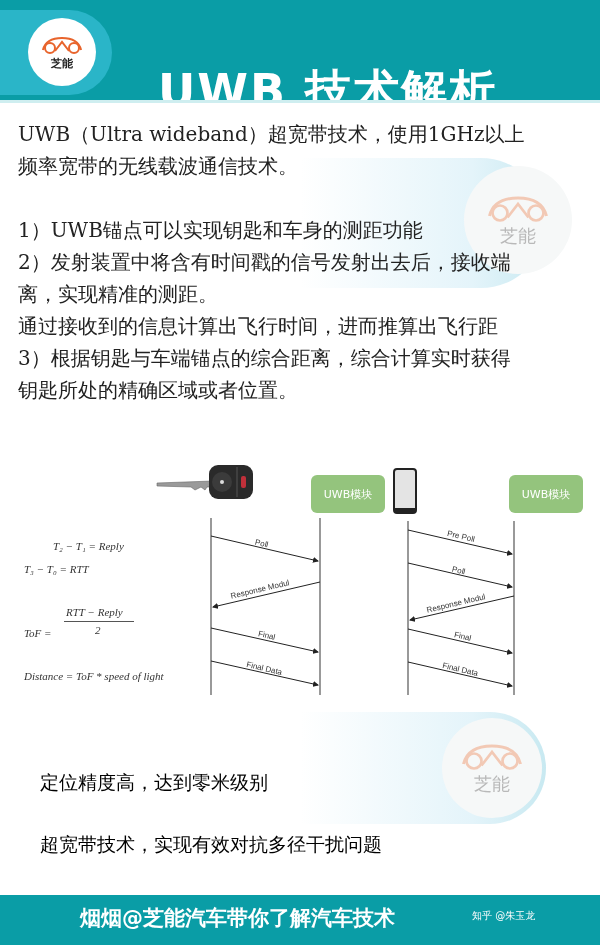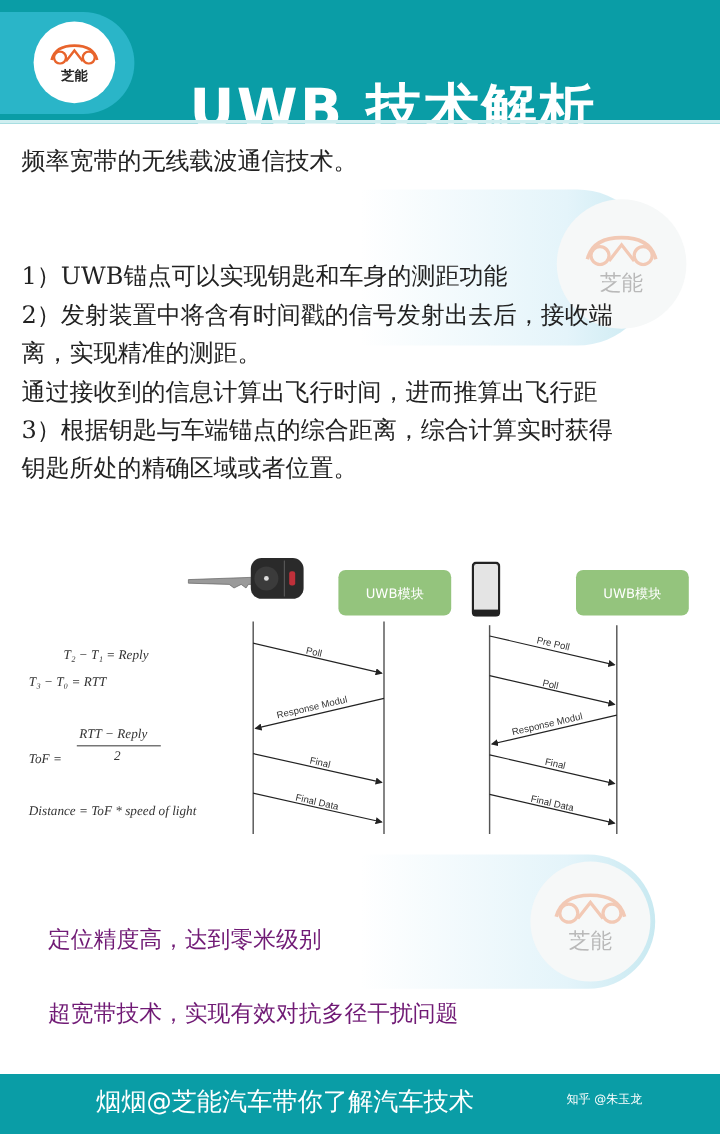--- a/index.html
+++ b/index.html
@@ -22,28 +22,28 @@
                       align-items: center; justify-content: center; }
   .wm-car { width: 66px; height: 30px; opacity: 0.55; }
   .wm-text { font-size: 18px; color: #b9b9b9; margin-top: 2px; }
 
   .body-text { position: absolute; left: 18px; font-family: "DejaVu Serif", serif; font-size: 20px; color: #222;
                line-height: 32px; }
   .p { white-space: nowrap; }
 
   .diagram { position: absolute; left: 0; top: 455px; width: 600px; height: 250px; }
   .formula { position: absolute; font-family: "Liberation Serif", serif; font-style: italic; font-size: 11px; color: #333; }
-  .uwb-box { position: absolute; width: 94px; height: 38px; background: #94c47d; border-radius: 6px; color: #fff;
-             font-size: 11px; display: flex; align-items: center; justify-content: center; }
+  .uwb-box { position: absolute; width: 74px; height: 38px; background: #94c47d; border-radius: 6px; color: #fff;
+             font-size: 11px; display: flex; align-items: center; justify-content: center; margin-left: 29px; }
   .msg-label { position: absolute; font-size: 8px; color: #333; font-family: "Liberation Sans", sans-serif; white-space: nowrap; }
 
-  .feature { position: absolute; left: 40px; font-size: 19px; color: #701a75; font-family: "DejaVu Sans", sans-serif; }
+  .feature { position: absolute; left: 40px; font-size: 19px; color: #000000; font-family: "DejaVu Sans", sans-serif; }
 
   .footer { position: absolute; left: 0; top: 895px; width: 600px; height: 50px; background: #0a9da6; }
-  .footer-text { position: absolute; left: 80px; top: 9px; font-size: 21px; font-weight: normal; color: #ffffff; white-space: nowrap; }
+  .footer-text { position: absolute; left: 80px; top: 9px; font-size: 21px; font-weight: bold; color: #ffffff; white-space: nowrap; }
   .footer-credit { position: absolute; left: 472px; top: 14px; font-size: 10px; color: #ffffff; white-space: nowrap; }
 </style>
 </head>
 <body>
 
 <div class="header">
   <div class="header-tab"></div>
   <div class="logo-circle">
     <svg class="logo-car" viewBox="0 0 44 20">
       <path d="M3 16 Q6 4 22 4 Q38 4 41 16" fill="none" stroke="#e8642c" stroke-width="2.2"></path>
@@ -62,20 +62,21 @@
   <svg class="wm-car" viewBox="0 0 44 20">
     <path d="M3 16 Q6 4 22 4 Q38 4 41 16" fill="none" stroke="#f0a37f" stroke-width="2"></path>
     <circle cx="10" cy="14" r="5" fill="none" stroke="#f0a37f" stroke-width="1.8"></circle>
     <circle cx="34" cy="14" r="5" fill="none" stroke="#f0a37f" stroke-width="1.8"></circle>
     <path d="M15 17 L22 8 L29 17" fill="none" stroke="#f0a37f" stroke-width="1.8"></path>
   </svg>
   <span class="wm-text">芝能</span>
 </div>
 
 <div class="body-text" style="top:118px;">
+  <div class="p">UWB（Ultra wideband）超宽带技术，使用1GHz以上</div>
   <div class="p">频率宽带的无线载波通信技术。</div>
 </div>
 
 <div class="body-text" style="top:214px;">
   <div class="p">1）UWB锚点可以实现钥匙和车身的测距功能</div>
   <div class="p">2）发射装置中将含有时间戳的信号发射出去后，接收端</div>
   <div class="p">离，实现精准的测距。</div>
   <div class="p">通过接收到的信息计算出飞行时间，进而推算出飞行距</div>
   <div class="p">3）根据钥匙与车端锚点的综合距离，综合计算实时获得</div>
   <div class="p">钥匙所处的精确区域或者位置。</div>

